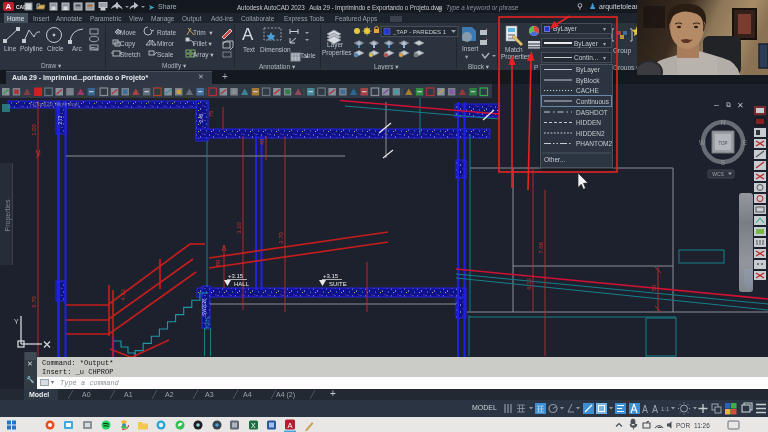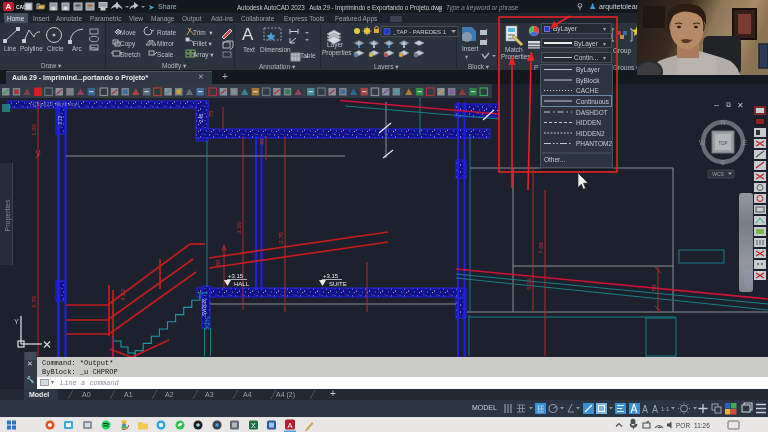--- a/index.html
+++ b/index.html
@@ -585,25 +585,25 @@
       </g>
     </svg>
   </div>
 
   <div class="abs" style="left:24px;top:352px;width:13px;height:37px;background:#333b45;"></div>
   <div class="abs" style="left:25px;top:352px;width:11px;height:8px;background:#424a55;"></div>
   <div class="tx" style="left:27px;top:360px;font-size:7px;color:#d6dade;">✕</div>
   <div class="tx" style="left:26px;top:376px;font-size:7px;color:#d6dade;">🔧</div>
   <div class="abs" style="left:37px;top:357px;width:731px;height:20px;background:#cbcbc8;"></div>
   <div class="tx" style="left:42px;top:359px;font-size:7px;font-family:'Liberation Mono',monospace;color:#161616;">Command: *Output*</div>
-  <div class="tx" style="left:42px;top:368px;font-size:7px;font-family:'Liberation Mono',monospace;color:#161616;">ByBlock: _u CHPROP</div>
+  <div class="tx" style="left:42px;top:368px;font-size:7px;font-family:'Liberation Mono',monospace;color:#161616;">Insert: _u CHPROP</div>
   <div class="abs" style="left:37px;top:377px;width:731px;height:12px;background:#fdfdfd;"></div>
   <div class="abs" style="left:40px;top:379px;width:9px;height:7px;background:#d8dce2;border:1px solid #9aa2ac;"></div>
   <div class="tx" style="left:51px;top:378px;font-size:6px;color:#6a7078;">▾</div>
-  <div class="tx" style="left:60px;top:379px;font-size:7px;font-style:italic;font-family:'Liberation Mono',monospace;color:#8b9097;">Line a command</div>
+  <div class="tx" style="left:60px;top:379px;font-size:7px;font-style:italic;font-family:'Liberation Mono',monospace;color:#8b9097;">Type a command</div>
 
   <div class="abs" style="left:0;top:389px;width:768px;height:11px;background:#222933;"></div>
   <div id="laytabs">
     <div class="abs" style="left:24px;top:389px;width:34px;height:11px;background:#2e3844;"></div>
     <div class="tx" style="left:29px;top:391px;font-size:7px;font-weight:bold;color:#e8ecef;">Model</div>
     <div class="tx" style="left:82px;top:391px;font-size:7px;color:#9aa3ad;">A0</div>
     <div class="tx" style="left:124px;top:391px;font-size:7px;color:#9aa3ad;">A1</div>
     <div class="tx" style="left:165px;top:391px;font-size:7px;color:#9aa3ad;">A2</div>
     <div class="tx" style="left:205px;top:391px;font-size:7px;color:#9aa3ad;">A3</div>
     <div class="tx" style="left:243px;top:391px;font-size:7px;color:#9aa3ad;">A4</div>

